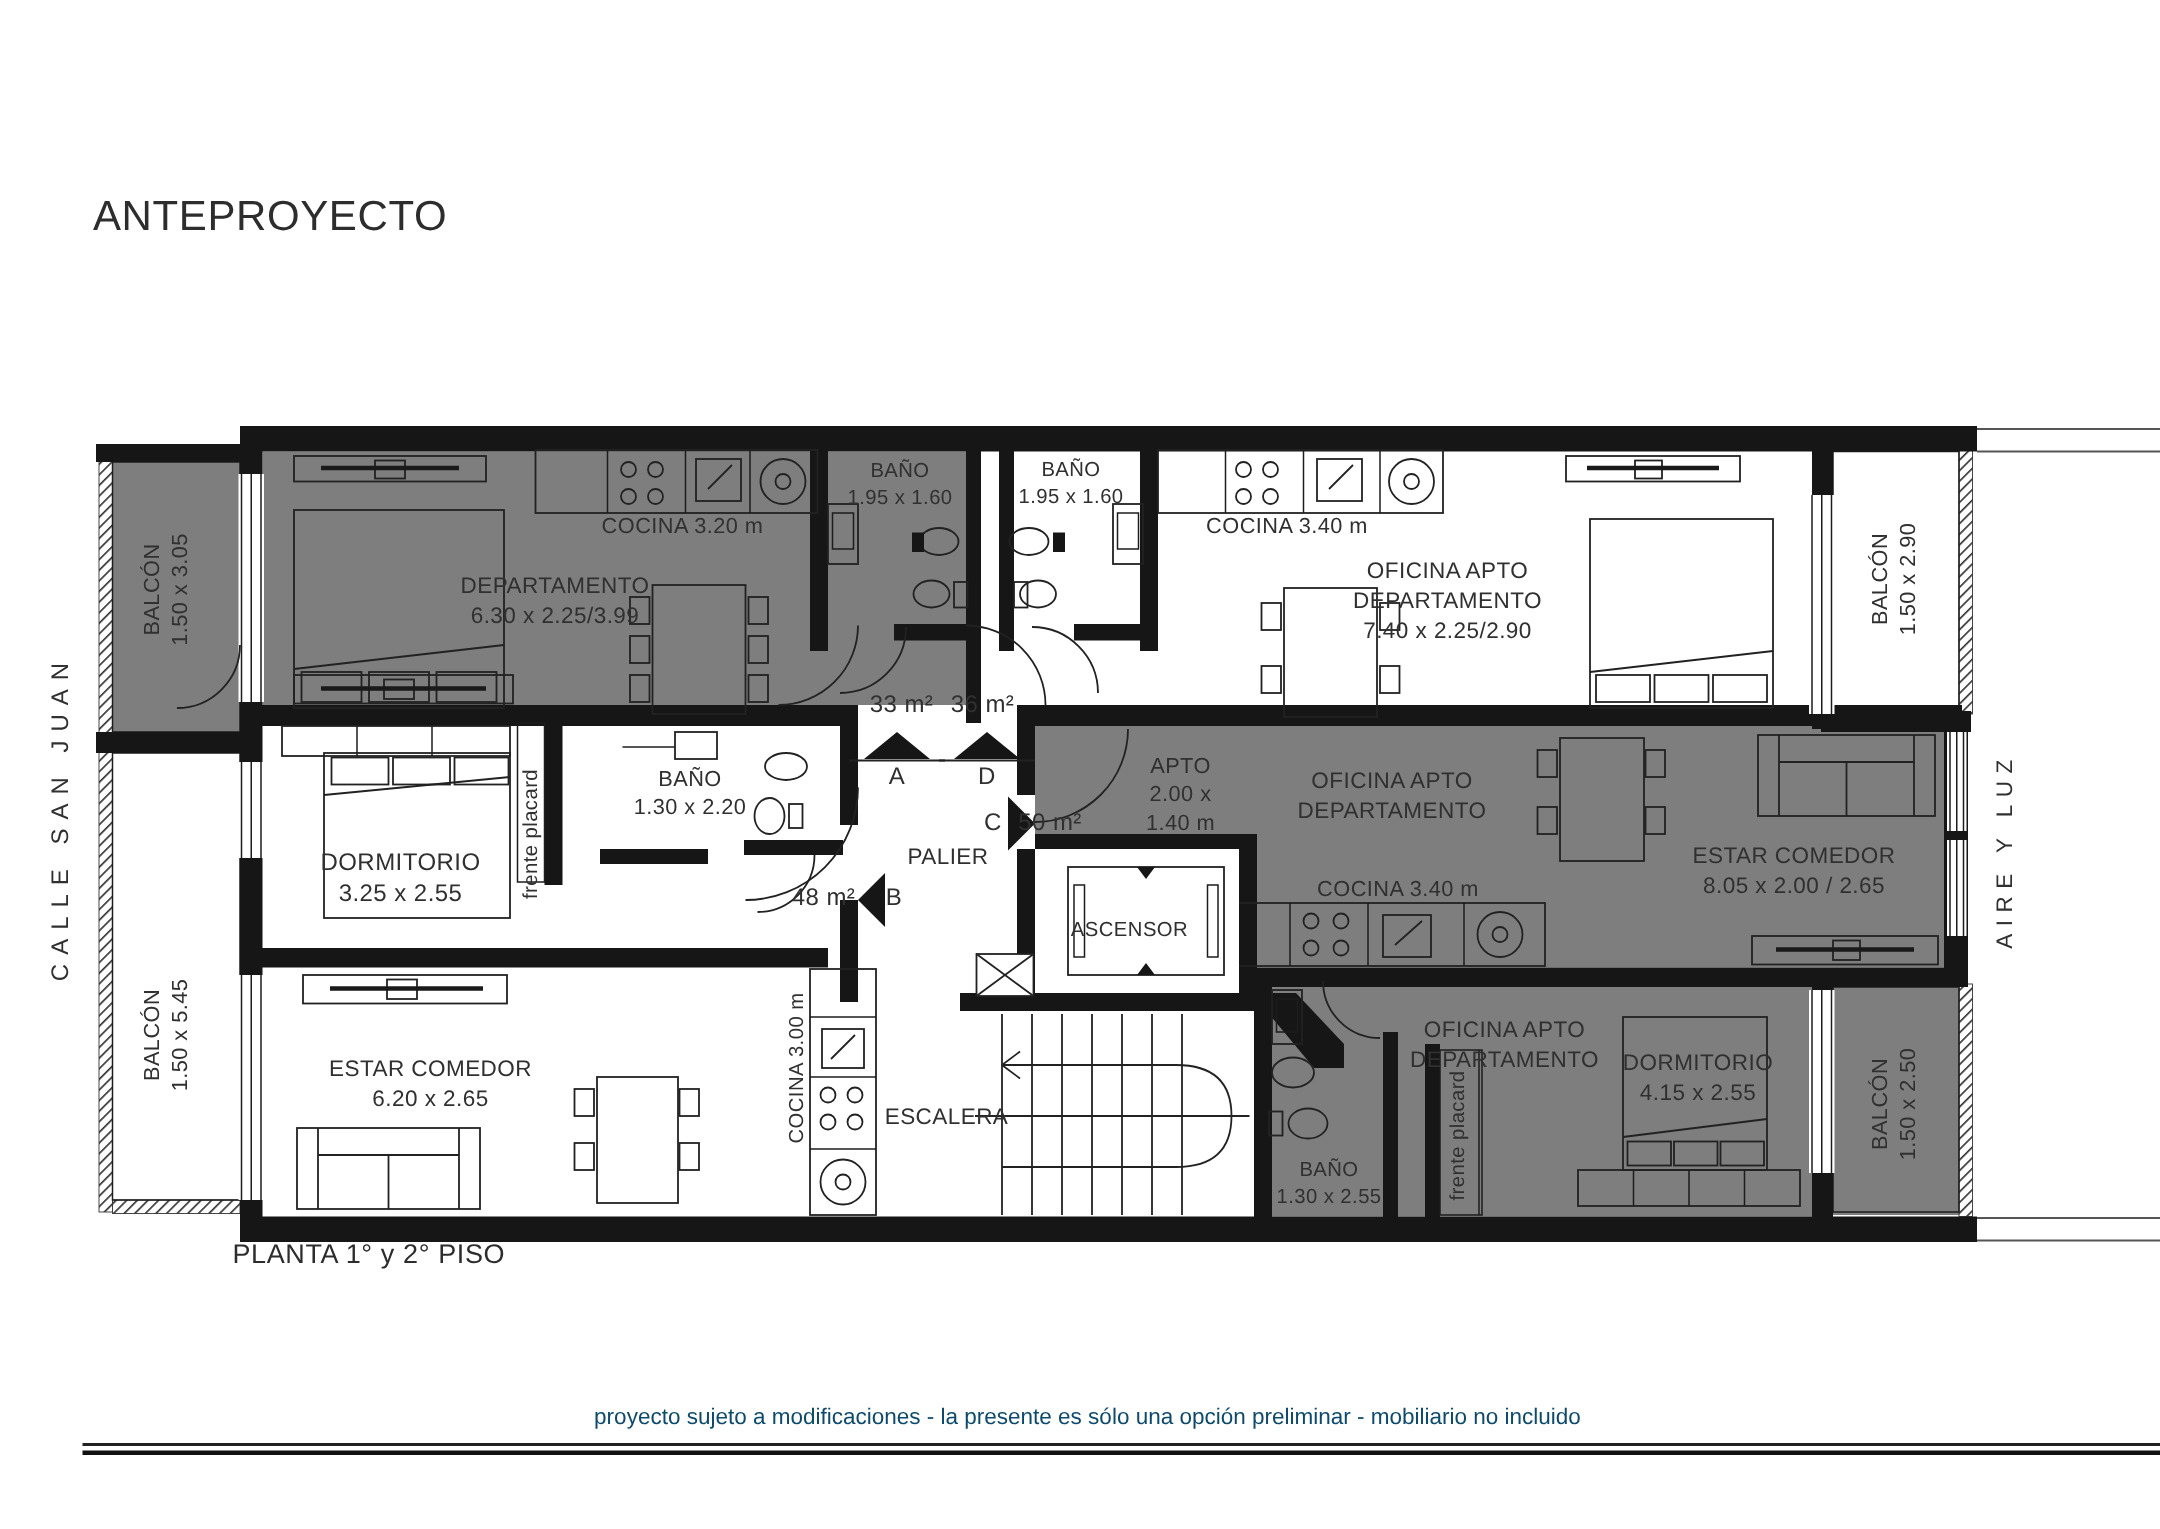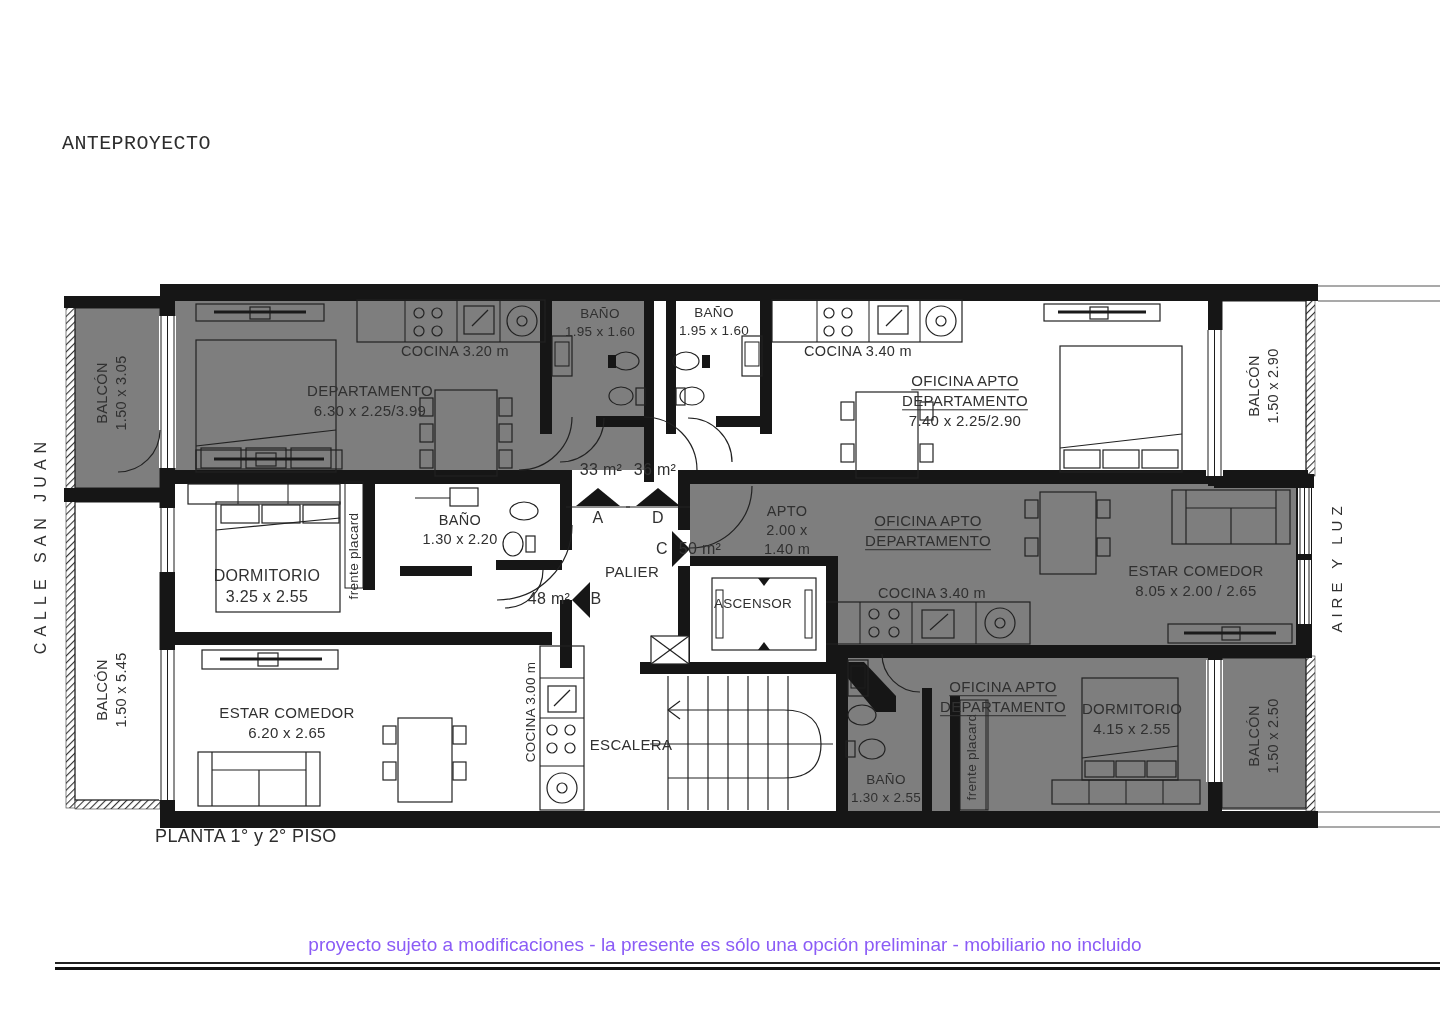--- a/index.html
+++ b/index.html
@@ -12,31 +12,31 @@
   .wh{fill:#ffffff;}
   .ln{stroke:#222;stroke-width:1.2;fill:none;}
   .ln1{stroke:#1d1d1d;stroke-width:1;fill:none;}
   .lens{stroke:#1a1a1a;stroke-width:3;fill:none;}
   .blk{fill:#161616;}
   .tick{stroke:#555;stroke-width:1.2;}
   .lbl{position:absolute;transform:translate(-50%,-50%);text-align:center;white-space:nowrap;
        font-size:15px;line-height:1.32;color:var(--text);letter-spacing:.3px;}
   .lbl span{display:block;}
   .vlbl{transform:translate(-50%,-50%) rotate(-90deg);}
-  .u{text-decoration:underline;text-underline-offset:3px;}
+  .u{text-underline-offset:3px;}
   .sm{font-size:13.5px;}
   .md{font-size:14.5px;}
   .lg{font-size:16px;}
   .letter{font-size:16px;font-weight:400;}
-  .title-block{position:absolute;left:62px;top:130px;font-size:20px;line-height:27px;
-       letter-spacing:.4px;color:#2d2d2d;font-family:Liberation Mono, monospace;}
+  .title-block{position:absolute;left:62px;top:130px;font-size:28px;line-height:27px;
+       letter-spacing:.4px;color:#2d2d2d;}
   .title-block span{display:block;}
   .planta{position:absolute;left:155px;top:826px;font-size:18px;letter-spacing:.4px;color:#2d2d2d;}
   .disclaimer{position:absolute;left:725px;top:945px;transform:translate(-50%,-50%);
-       font-size:19px;color:#8b5cf6;white-space:nowrap;}
+       font-size:15px;color:#0c4a6e;white-space:nowrap;}
   .street{letter-spacing:6px;font-size:16px;}
   .air{letter-spacing:5px;font-size:15px;}
   .footline{position:absolute;background:#222;}
 </style>
 </head>
 <body>
 
 <div class="sheet">
 
 <svg class="plan-svg" viewBox="0 0 1440 1019">
@@ -473,21 +473,21 @@
 </div>
 <div class="lbl lg" style="left:549px;top:599px">48 m²</div>
 <div class="lbl letter" style="left:596px;top:599px">B</div>
 <div class="lbl" style="left:287px;top:723px">
   <span>ESTAR COMEDOR</span>
       <span>6.20 x 2.65</span>
 </div>
 <div class="lbl vlbl sm" style="left:531px;top:712px">COCINA 3.00 m</div>
 
 <div class="lbl" style="left:632px;top:572px">PALIER</div>
-<div class="lbl sm" style="left:753px;top:604px">ASCENSOR</div>
+<div class="lbl sm" style="left:753px;top:620px">ASCENSOR</div>
 <div class="lbl" style="left:631px;top:745px">ESCALERA</div>
 
 <div class="planta">PLANTA 1° y 2° PISO</div>
 <div class="disclaimer">proyecto sujeto a modificaciones - la presente es sólo una opción preliminar - mobiliario no incluido</div>
 <div class="footline" style="left:55px;top:962px;width:1385px;height:2px"></div>
 <div class="footline" style="left:55px;top:967px;width:1385px;height:3px;background:#111"></div>
 
 </div>
 
 </body></html>

